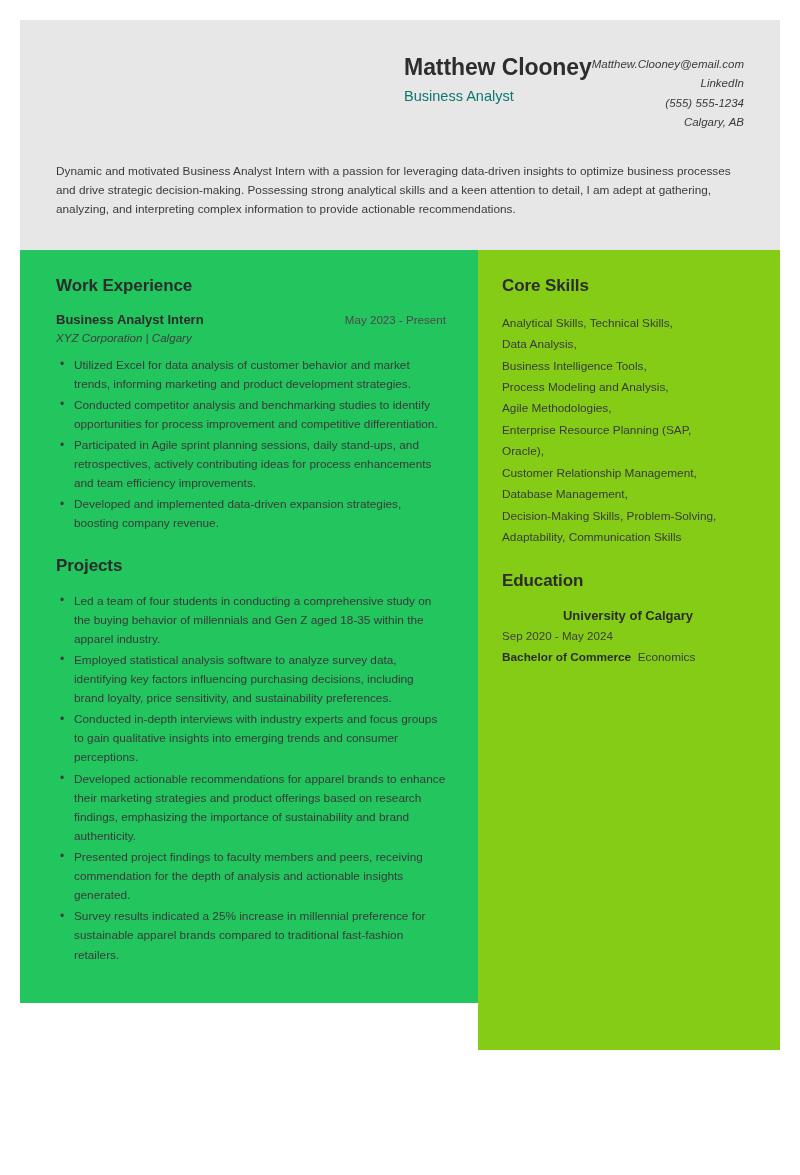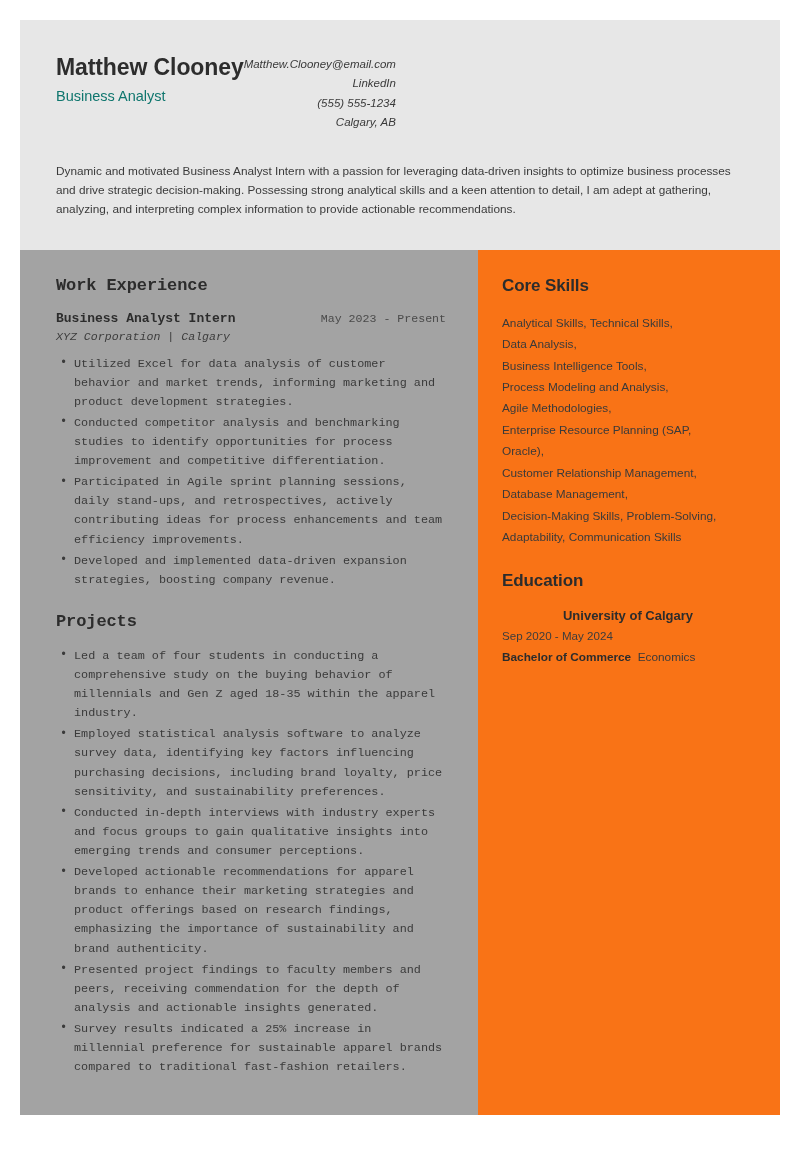--- a/index.html
+++ b/index.html
@@ -28,21 +28,21 @@
   }
 
   
   .header {
     background: #e7e7e7;
     padding: 32px 36px 30px 36px;
   }
 
   .header-top {
     display: flex;
-    justify-content: flex-start;
+    justify-content: flex-end;
     align-items: flex-start;
   }
 
   .identity { padding-top: 2px; }
 
   .full-name {
     font-size: 23px;
     font-weight: bold;
     color: #2d2d2d;
     letter-spacing: -0.1px;
@@ -77,28 +77,27 @@
 
   
   .body {
     display: flex;
     align-items: flex-start;
   }
 
   .col-main {
     width: 458px;
     padding: 26px 32px 30px 36px;
-    background: #a3a3a3;
-    font-family: Liberation Mono, monospace;
+    background: #22c55e;
   }
 
   .col-side {
     width: 302px;
     padding: 26px 26px 30px 24px;
-    background: #f97316;
+    background: #84cc16;
     align-self: stretch;
     min-height: 800px;
   }
 
   .section { margin-bottom: 4px; }
   .section + .section { margin-top: 22px; }
 
   .section-title {
     font-size: 17px;
     font-weight: bold;

